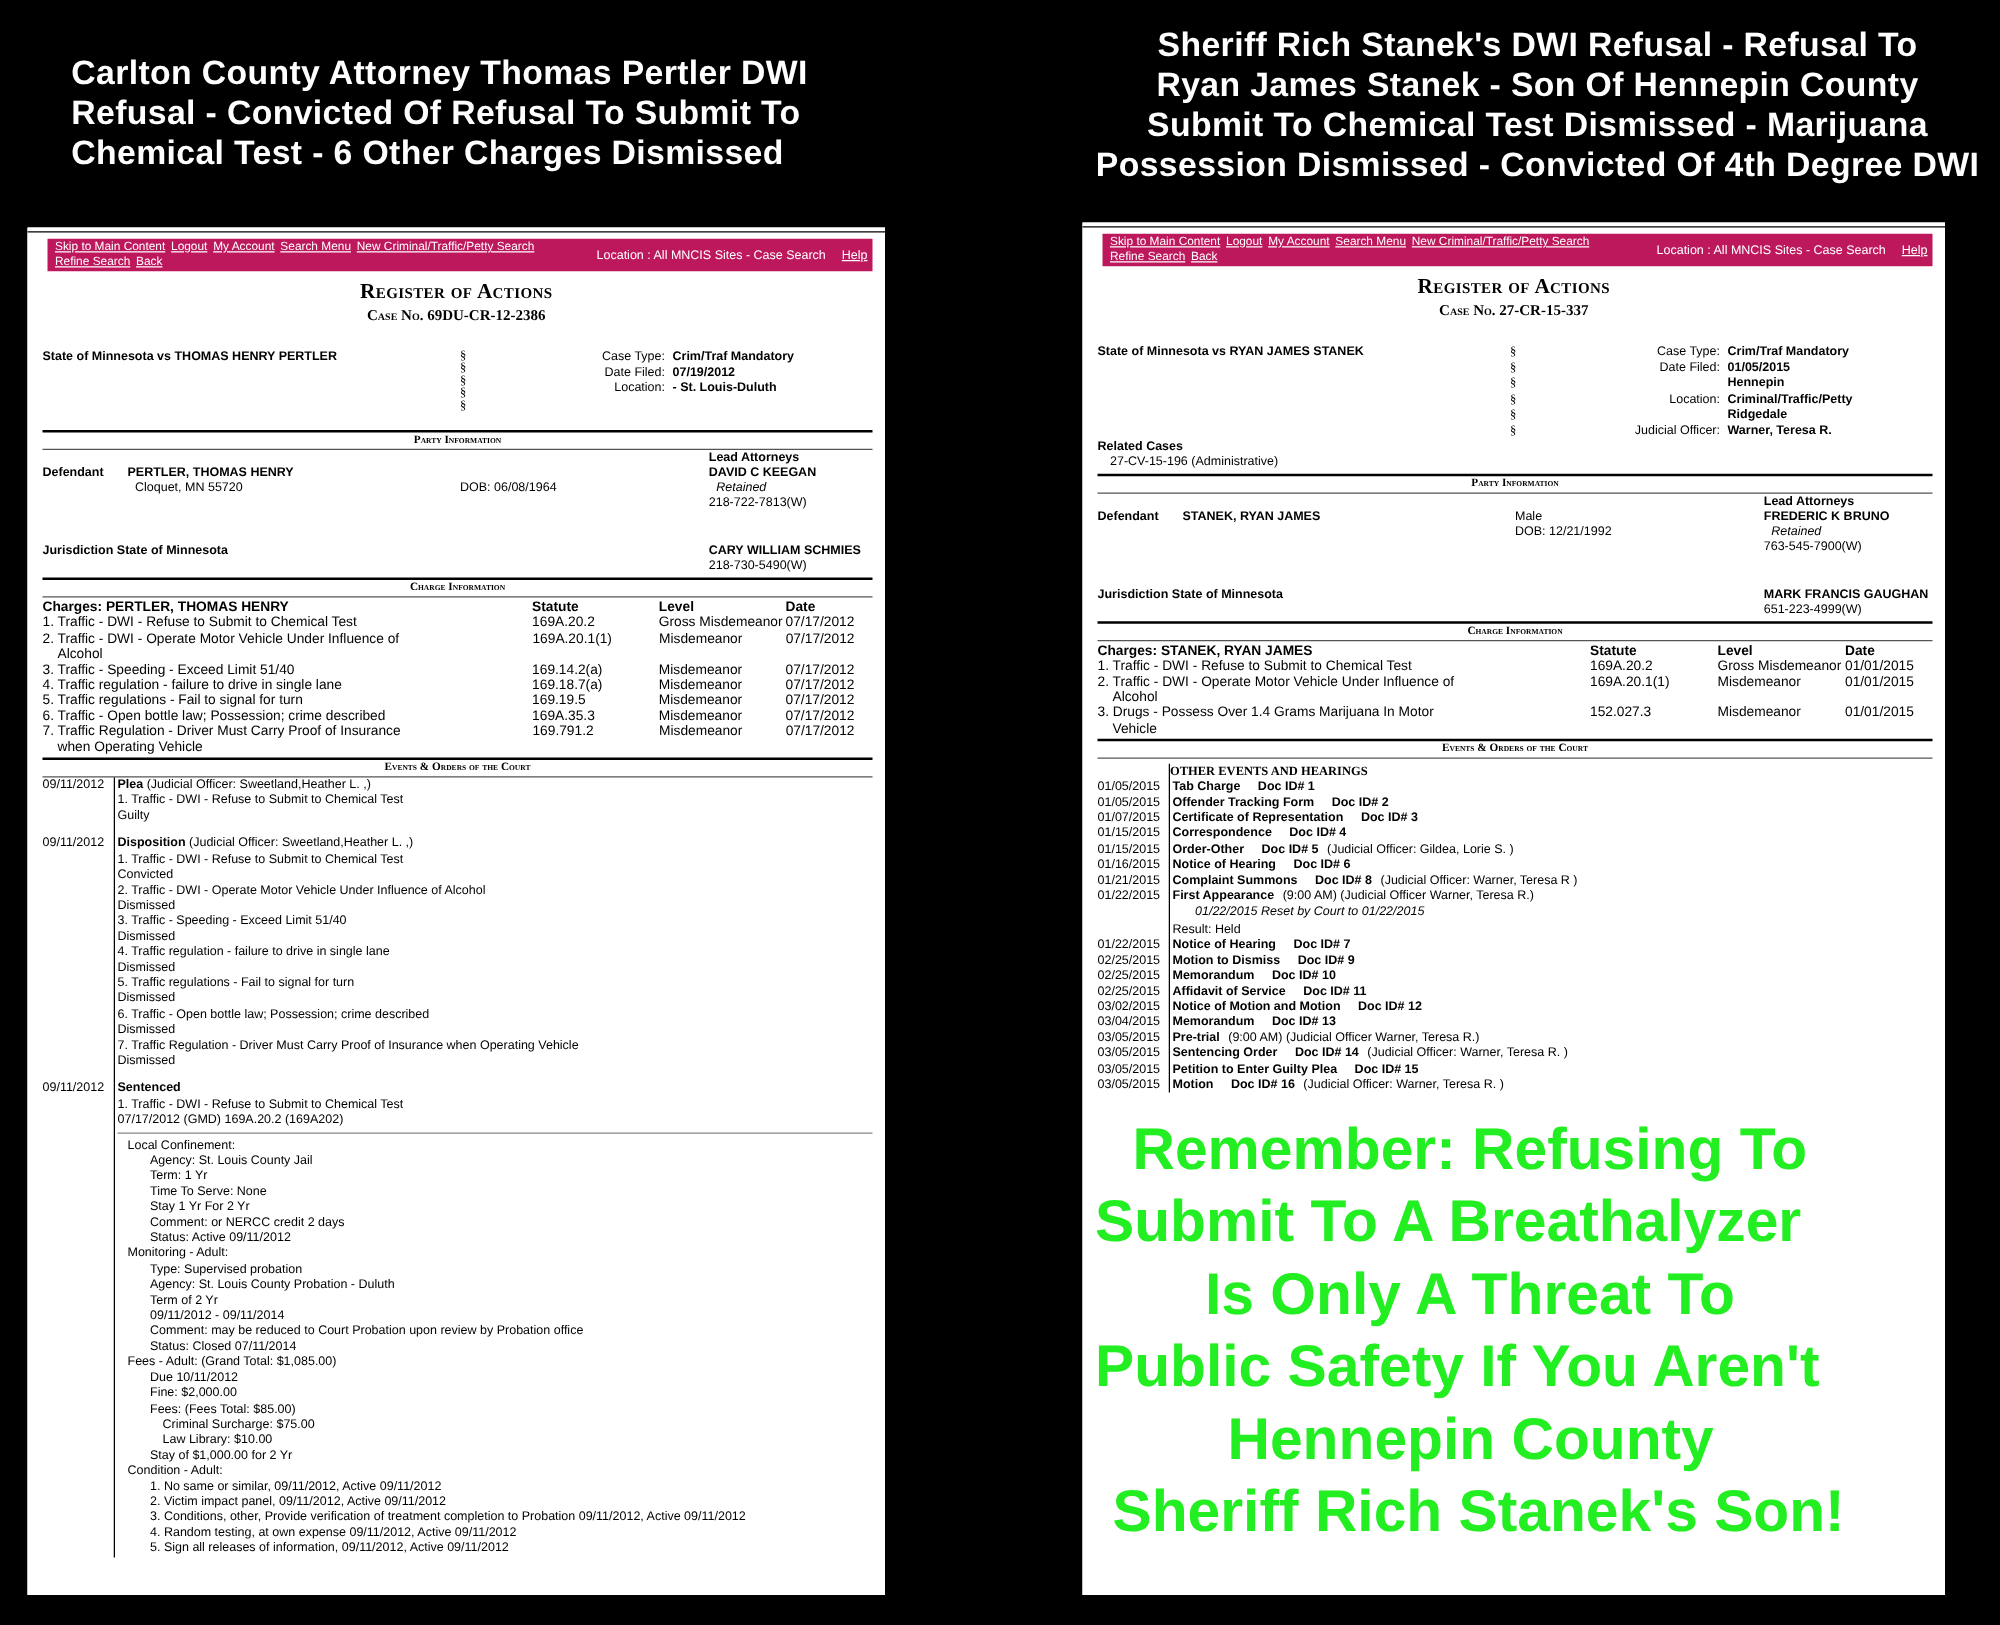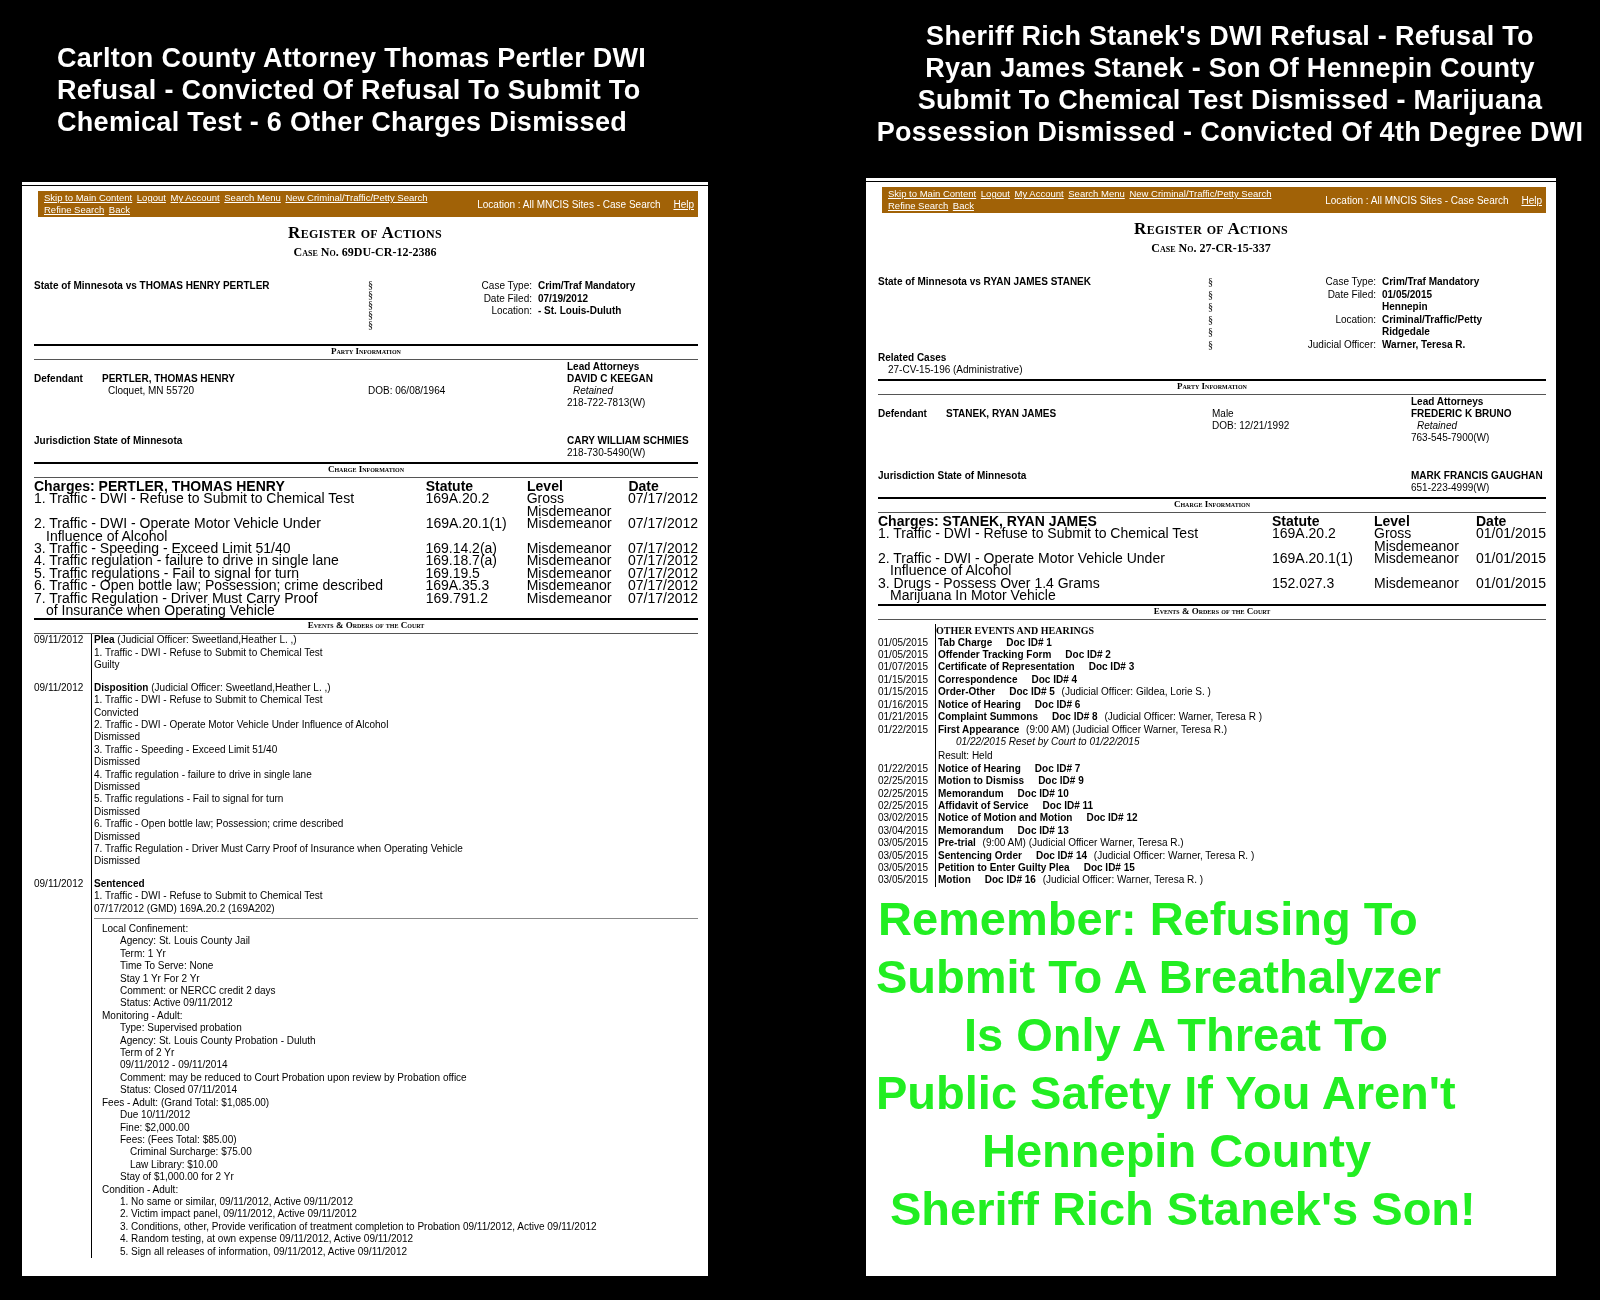--- a/index.html
+++ b/index.html
@@ -8,21 +8,21 @@
 
   .caption { position: absolute; color: #fff; font-weight: bold; font-family: "Liberation Sans", sans-serif; font-size: 27px; line-height: 32px; letter-spacing: 0.3px; }
   .caption.left { left: 57px; top: 42px; width: 620px; text-align: left; }
   .caption.right { left: 860px; top: 20px; width: 740px; text-align: center; }
 
   .panel { position: absolute; background: #fff; border-top: 3px solid #fff; }
   .panel.left { left: 22px; top: 182px; width: 686px; height: 1094px; }
   .panel.right { left: 866px; top: 178px; width: 690px; height: 1098px; }
   .panel-inner { position: absolute; left: 0; top: 0; right: 0; bottom: 0; background: #fff; border-top: 1px solid #000; padding: 0 6px; overflow: hidden; }
 
-  .navbar { margin: 5px 4px 0 10px; background: #a16207; height: 26px; display: flex; justify-content: space-between; align-items: center; padding: 0 4px 0 6px; }
+  .navbar { margin: 5px 4px 0 10px; background: #be185d; height: 26px; display: flex; justify-content: space-between; align-items: center; padding: 0 4px 0 6px; }
   .nav-links { font-size: 9.5px; line-height: 12px; color: #fff; width: 390px; }
   .nav-links a { color: #fff; text-decoration: underline; margin-right: 2px; }
   .nav-right { font-size: 10px; color: #fff; white-space: nowrap; }
   .nav-right a { color: #fff; text-decoration: underline; margin-left: 10px; }
 
   .title { text-align: center; font-family: "Liberation Serif", serif; font-weight: bold; font-variant: small-caps; font-size: 17px; margin-top: 6px; letter-spacing: 0.3px; }
   .caseno { text-align: center; font-family: "Liberation Serif", serif; font-weight: bold; font-variant: small-caps; font-size: 12px; margin-top: 2px; }
 
   .header-row { position: relative; font-size: 10px; margin-top: 20px; }
   .style-line { position: absolute; left: 6px; top: 0; font-weight: bold; }
@@ -31,21 +31,21 @@
   .meta .row { display: flex; }
   .meta .lbl { text-align: right; padding-right: 6px; }
   .meta .val { font-weight: bold; }
 
   .section-head { border-top: 2px solid #000000; border-bottom: 1px solid #555; text-align: center; font-family: "Liberation Serif", serif; font-variant: small-caps; font-weight: bold; font-size: 9px; height: 16px; line-height: 11px; margin: 0 4px 0 6px; }
 
   .small { font-size: 10px; line-height: 12.4px; }
   .b { font-weight: bold; }
   .i { font-style: italic; }
 
-  .charges { margin: 2px 4px 0 6px; font-size: 14px; line-height: 12.4px; }
+  .charges { margin: 2px 4px 0 6px; font-size: 11px; line-height: 12.4px; }
   .charges .hdr, .charges .crow { display: flex; }
   .charges .hdr { font-weight: bold; }
   .c-desc { width: 394px; }
   .c-stat { width: 102px; }
   .c-lvl { width: 102px; }
   .c-date { width: 70px; }
   .crow .c-desc { padding-left: 12px; text-indent: -12px; }
 
   .events { position: relative; margin: 0 4px 0 6px; }
   .events .vline { position: absolute; left: 57px; top: 0; bottom: 0; border-left: 1px solid #000; }
@@ -498,21 +498,21 @@
             <span class="t"><b>Petition to Enter Guilty Plea</b><b style="margin-left:14px">Doc ID# 15</b></span>
           </div>
           <div class="ev">
             <span class="d">03/05/2015</span>
             <span class="t"><b>Motion</b><b style="margin-left:14px">Doc ID# 16</b> <span style="margin-left:4px">(Judicial Officer: Warner, Teresa R. )</span></span>
           </div>
         </div>
     </div>
 
     <div class="green">
-      <div style="padding-left:12px">Remember: Refusing To</div>
+      <div style="padding-left:40px">Remember: Refusing To</div>
       <div style="padding-left:10px">Submit To A Breathalyzer</div>
       <div style="padding-left:98px">Is Only A Threat To</div>
       <div style="padding-left:10px">Public Safety If You Aren't</div>
       <div style="padding-left:116px">Hennepin County</div>
       <div style="padding-left:24px">Sheriff Rich Stanek's Son!</div>
     </div>
   </div>
 </div>
 
 </body></html>

